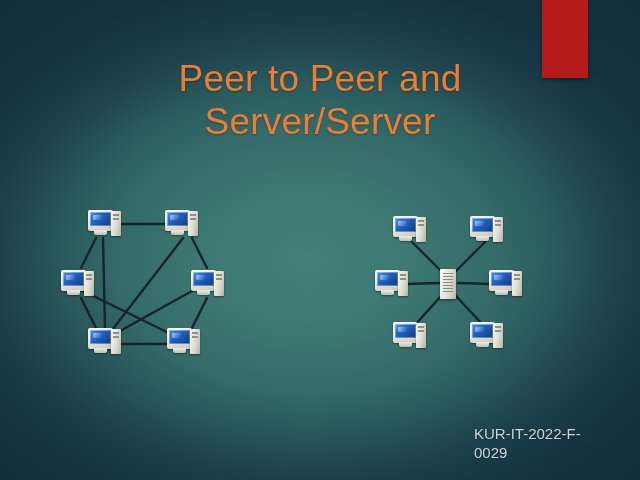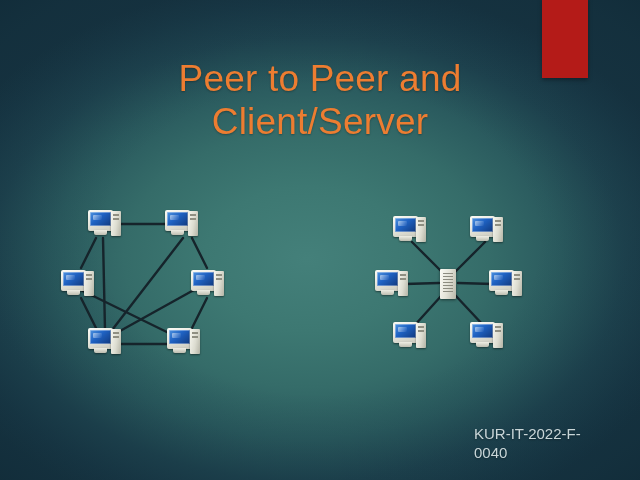--- a/index.html
+++ b/index.html
@@ -179,21 +179,21 @@
 <body>
 
 <div id="slide">
 
   <div id="vignette"></div>
 
   <div id="red-bar"></div>
 
   <div id="title">
     <span class="l">Peer to Peer and</span>
-    <span class="l">Client/Server</span>
+    <span class="l">Server/Server</span>
   </div>
 
   <div class="diagram" id="p2p-diagram">
     <svg width="195" height="172">
 
       <line class="link" x1="52" y1="26" x2="129" y2="26"></line>
       <line class="link" x1="41" y1="40" x2="26" y2="70"></line>
       <line class="link" x1="137" y1="40" x2="152" y2="70"></line>
       <line class="link" x1="26" y1="100" x2="41" y2="130"></line>
       <line class="link" x1="152" y1="100" x2="137" y2="130"></line>
@@ -326,16 +326,16 @@
             <div class="pc-glare"></div>
           </div>
       </div>
       <div class="pc-stand"></div>
       <div class="pc-tower"></div>
     </div>
   </div>
 
   <div id="footer-code">
     <span>KUR-IT-2022-F-</span>
-    <span>0040</span>
+    <span>0029</span>
   </div>
 
 </div>
 
 </body></html>

